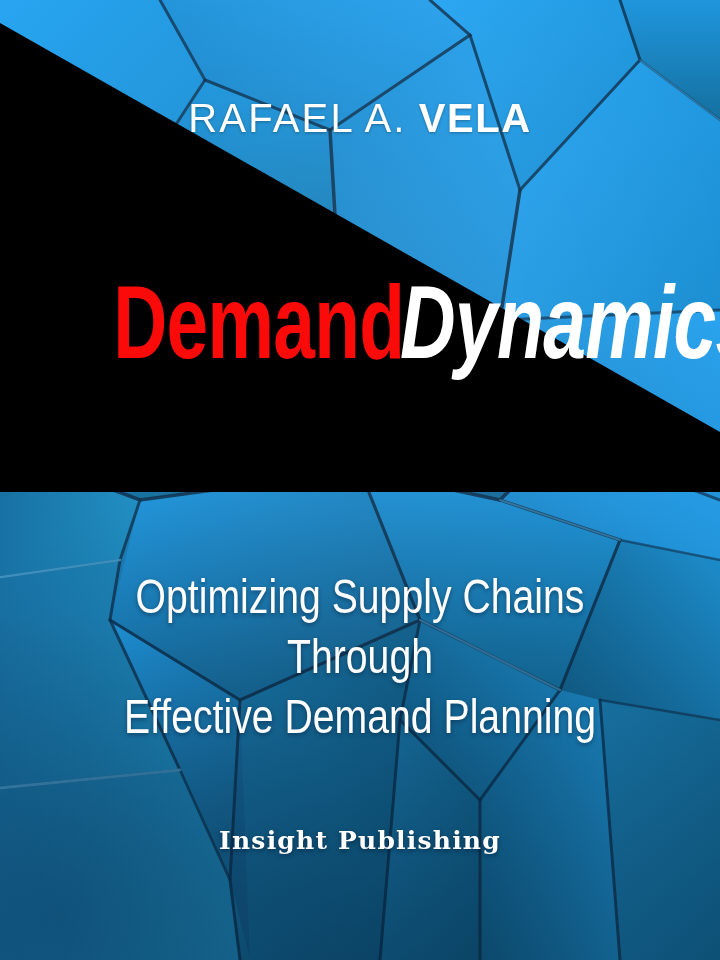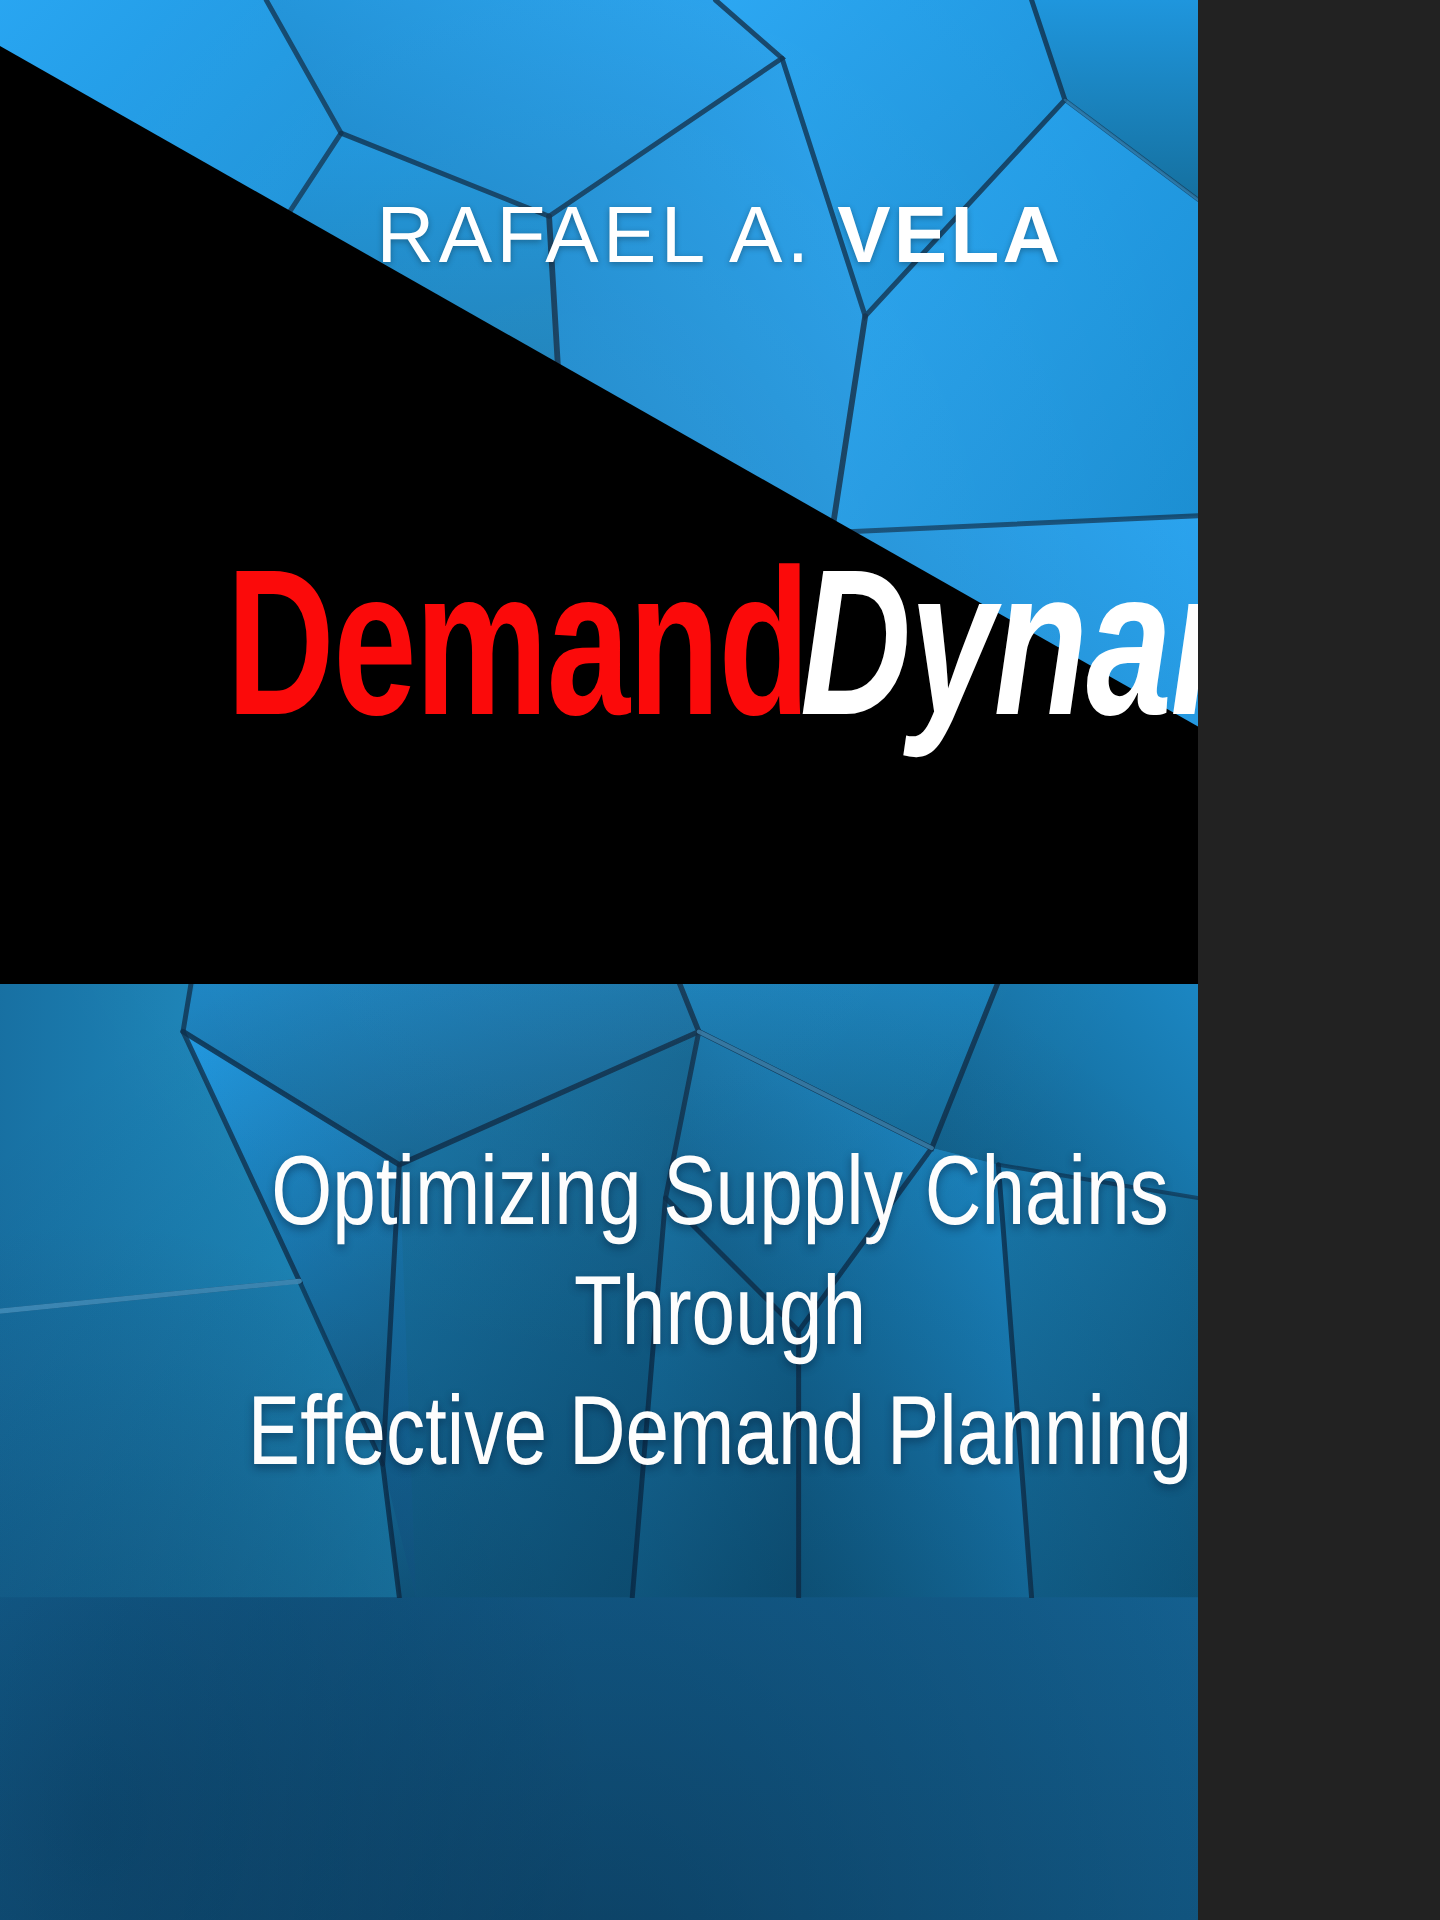--- a/index.html
+++ b/index.html
@@ -2,21 +2,21 @@
 <html><head>
 <meta charset="utf-8">
 <style>
   html, body {
     margin: 0;
     padding: 0;
     background: #222;
   }
   #cover {
     position: relative;
-    width: 599px;
+    width: 720px;
     height: 960px;
     overflow: hidden;
     font-family: "Liberation Sans", sans-serif;
     background: #1a8ad4;
   }
 
   
   .bg-layer {
     position: absolute;
     inset: 0;
@@ -257,14 +257,15 @@
 
   <div class="title">
     <span class="title-word1">Demand</span><span class="title-word2">Dynamics</span>
   </div>
 
   <div class="subtitle">
     <span class="subtitle-line">Optimizing Supply Chains Through</span>
     <span class="subtitle-line">Effective Demand Planning</span>
   </div>
 
+  <div class="publisher">Insight Publishing</div>
 
 </div>
 
 </body></html>

